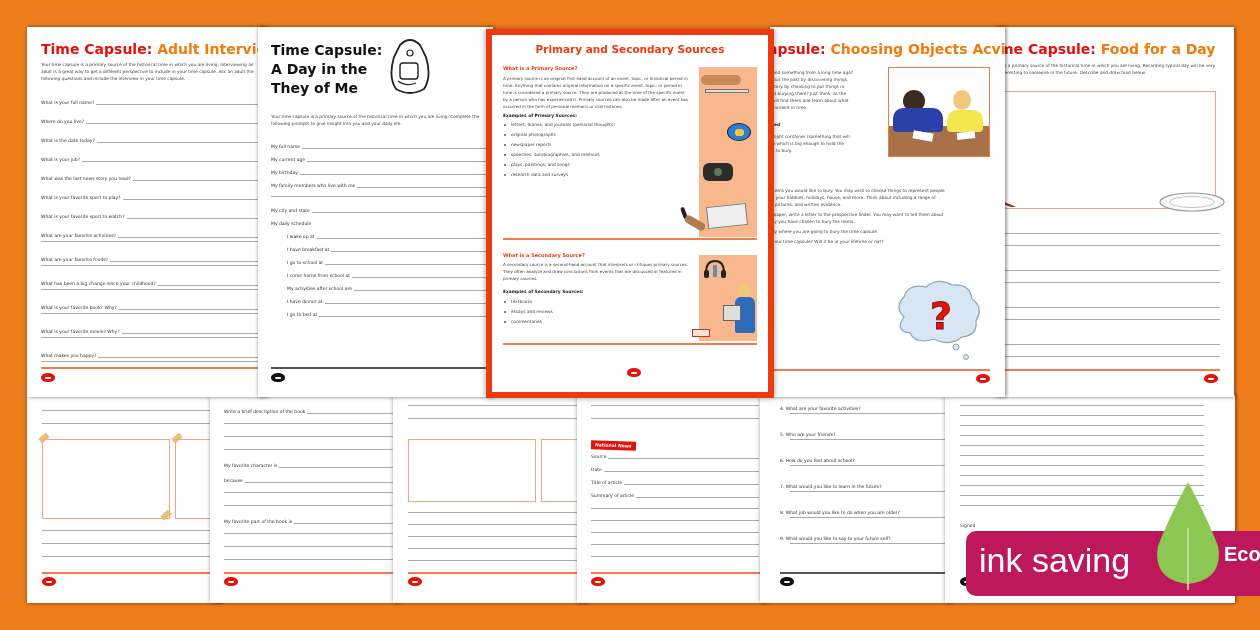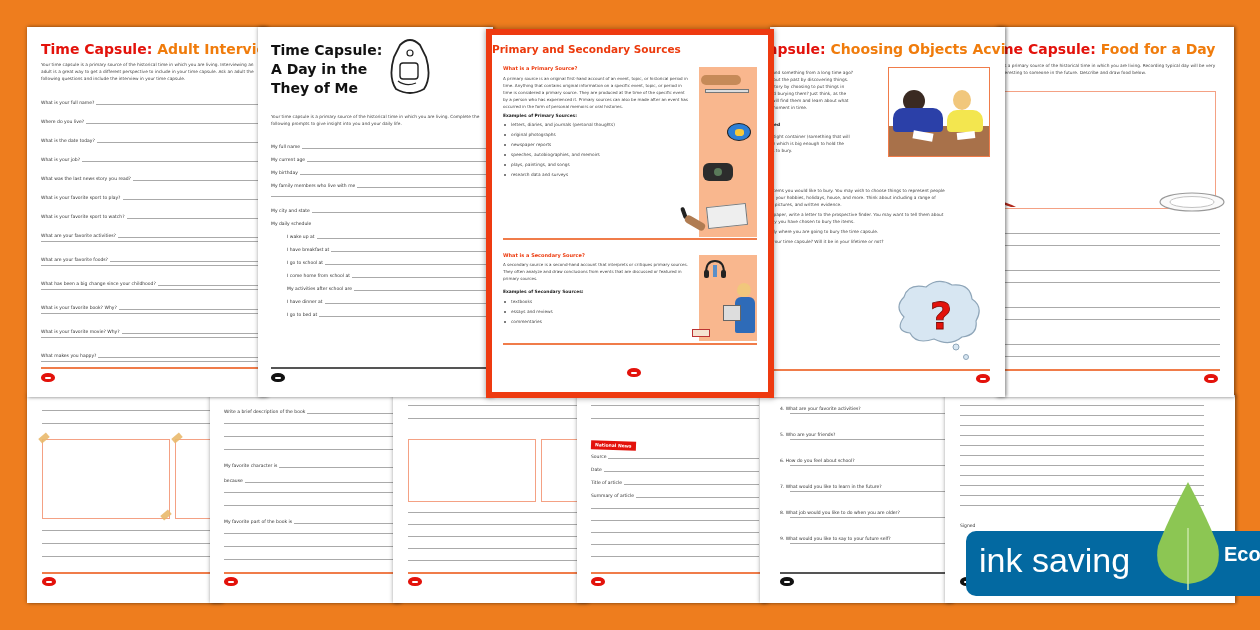--- a/index.html
+++ b/index.html
@@ -14,21 +14,21 @@
   .q span { white-space: nowrap; margin-right: 2px; }
   .q .ln { flex: 1; border-bottom: 1.3px solid #aaa; height: 1px; }
   .rule { border-bottom: 1.3px solid #aaa; height: 1px; }
   .foot-line { position: absolute; height: 2px; background: #f07c4a; }
   .foot-line.dark { background: #555; }
   .logo { position: absolute; width: 14px; height: 9px; border-radius: 50% 50% 45% 45%; background: #e3120b; }
   .logo.black { background: #111; }
   .logo::after { content: ""; position: absolute; left: 4px; top: 3.5px; width: 6px; height: 2px; background: #fff; border-radius: 1px; }
   .photo-box { position: absolute; border: 1.5px solid #f4a184; }
   .tape { position: absolute; width: 10px; height: 6px; background: #e9b96b; transform: rotate(-40deg); opacity: .9; }
-  .eco { position: absolute; left: 966px; top: 531px; width: 294px; height: 65px; background: #0369a1; border-radius: 10px 0 0 10px; }
+  .eco { position: absolute; left: 966px; top: 531px; width: 294px; height: 65px; background: #be185d; border-radius: 10px 0 0 10px; }
   .eco-text { position: absolute; left: 13px; top: 10px; font-family: "Liberation Sans", sans-serif; color: #fff; font-size: 34px; white-space: nowrap; }
   .eco-drop { position: absolute; left: 1152px; top: 480px; width: 72px; height: 110px; }
   .eco-label { position: absolute; left: 1224px; top: 543px; font-family: "Liberation Sans", sans-serif; font-weight: bold; color: #fff; font-size: 20px; }
   .bullet { font-size: 4.3px; color: #444; height: 10px; padding-left: 8px; position: relative; }
   .bullet::before { content: ""; position: absolute; left: 1px; top: 2px; width: 1.5px; height: 1.5px; background: #666; border-radius: 50%; }
 </style>
 </head>
 <body>
 
 <div class="page" style="left:27px;top:395px;width:195px;height:208px;">
@@ -390,21 +390,21 @@
     <path d="M18 40 Q8 30 18 20 Q22 6 40 10 Q52 0 66 8 Q84 6 86 22 Q98 30 90 44 Q92 58 76 60 Q64 70 48 62 Q30 68 24 56 Q8 54 18 40 Z" fill="#d7e6f2" stroke="#8fa6b9" stroke-width="1.2"></path>
     <circle cx="70" cy="70" r="3" fill="#d7e6f2" stroke="#8fa6b9" stroke-width="1"></circle>
     <circle cx="80" cy="80" r="2.5" fill="#d7e6f2" stroke="#8fa6b9" stroke-width="1"></circle>
     <text x="44" y="52" font-family="DejaVu Sans, sans-serif" font-weight="bold" font-size="38" fill="#e3120b" stroke="#7a0a05" stroke-width="0.8">?</text>
   </svg>
   <div class="foot-line" style="left:-2px;top:342px;width:222px;"></div>
   <div class="logo" style="left:206px;top:347px;"></div>
 </div>
 
 <div class="page" style="left:486px;top:29px;width:288px;height:369px;border:6px solid #ee3a10;box-shadow:0 0 6px rgba(0,0,0,0.4);">
-  <div class="title t-red" style="position:absolute;left:0;width:100%;top:8px;font-size:10.5px;color:#ec3a0d;">Primary and Secondary Sources</div>
+  <div class="title t-red" style="position:absolute;left:0;width:100%;text-align:center;top:8px;font-size:10.5px;color:#ec3a0d;">Primary and Secondary Sources</div>
   <div style="position:absolute;left:11px;top:30px;font-size:5px;font-weight:bold;color:#ec3a0d;">What is a Primary Source?</div>
   <div class="para" style="position:absolute;left:11px;top:40px;width:188px;font-size:4.1px;">A primary source is an original first-hand account of an event, topic, or historical period in time. Anything that contains original information on a specific event, topic, or period in time is considered a primary source. They are produced at the time of the specific event by a person who has experienced it. Primary sources can also be made after an event has occurred in the form of personal memoirs or oral histories.</div>
   <div style="position:absolute;left:11px;top:78px;font-size:4.4px;font-weight:bold;color:#222;">Examples of Primary Sources:</div>
   <div style="position:absolute;left:11px;top:87px;width:190px;">
     <div class="bullet">letters, diaries, and journals (personal thoughts)</div>
     <div class="bullet">original photographs</div>
     <div class="bullet">newspaper reports</div>
     <div class="bullet">speeches, autobiographies, and memoirs</div>
     <div class="bullet">plays, paintings, and songs</div>
     <div class="bullet">research data and surveys</div>

